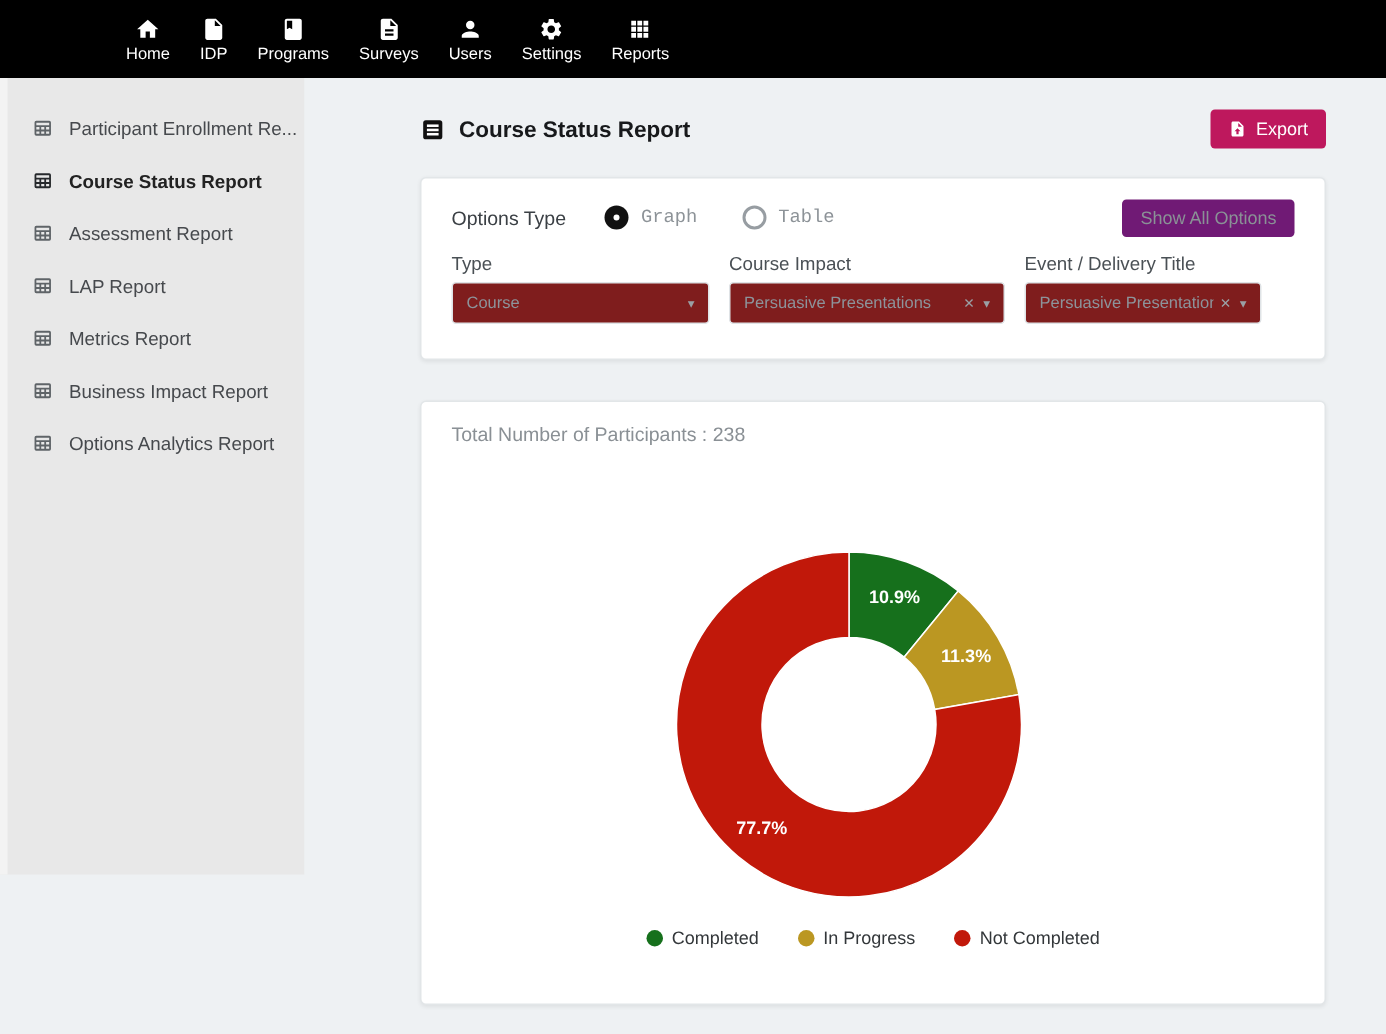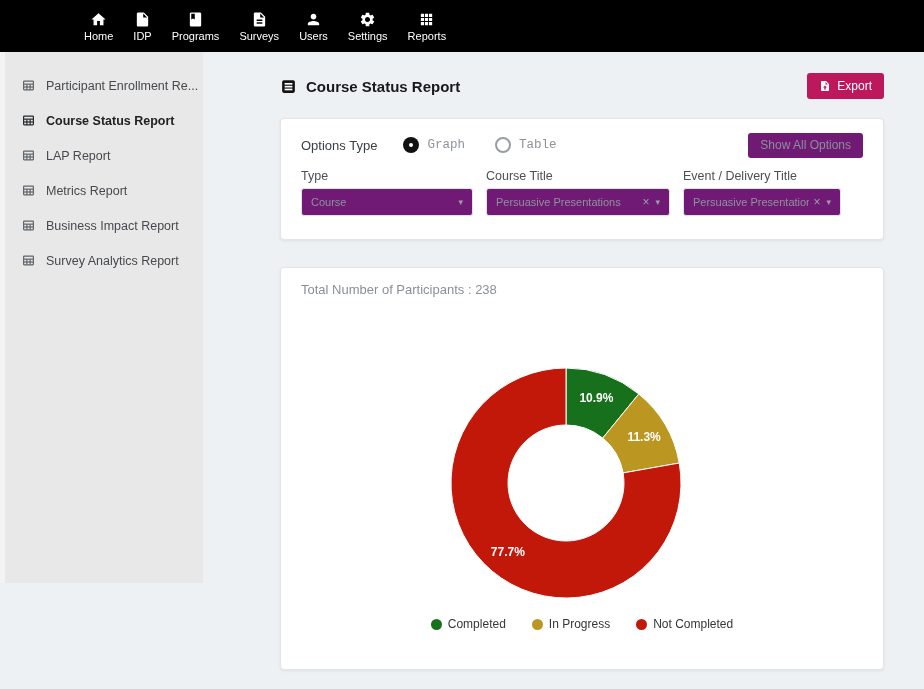--- a/index.html
+++ b/index.html
@@ -40,21 +40,21 @@
   .radio-option { display:flex; align-items:center; gap:8px; cursor:pointer; }
   .radio-dot { width:16px; height:16px; border-radius:50%; position:relative; }
   .radio-dot.on { background:#111; }
   .radio-dot.on::after { content:""; position:absolute; left:6px; top:6px; width:4px; height:4px; border-radius:50%; background:#fff; }
   .radio-dot.off { border:2px solid #979da2; background:#fff; }
   .radio-label { font-size:12.5px; color:#8d9398; }
   .show-all-btn { margin-left:auto; background:#701a75; color:#8a9196; border:none; border-radius:3px; height:25px; padding:0 12px; font-size:12px; font-family:inherit; cursor:pointer; }
   .filter-row2 { display:flex; gap:13px; margin-top:11px; }
   .filter-field { display:flex; flex-direction:column; }
   .field-label { font-size:12.5px; color:#4a5055; margin-bottom:5px; }
-  .select-box { display:flex; align-items:center; height:28px; border:1px solid #dfe3e6; border-radius:3px; background:#701a75; padding:0 9px; cursor:pointer; }
+  .select-box { display:flex; align-items:center; height:28px; border:1px solid #dfe3e6; border-radius:3px; background:#7f1d1d; padding:0 9px; cursor:pointer; }
   .select-value { flex:1; font-size:11px; color:#8d939a; white-space:nowrap; overflow:hidden; }
   .select-clear { font-size:12px; color:#9aa0a5; margin:0 6px 0 4px; cursor:pointer; }
   .select-caret { font-size:9px; color:#9aa0a5; }
   .w1 { width:172px; } .w2 { width:184px; } .w3 { width:158px; }
 
   
   .chart-card { margin-top:27px; height:403px; padding:14px 20px 0 20px; }
   .total-label { font-size:13px; color:#8a9095; }
   .donut-wrap { margin-top:0; }
   .legend { display:flex; justify-content:center; gap:26px; margin-top:4px; }
@@ -144,20 +144,32 @@
         <li class="side-item">
           <span style="display:flex;width:13px;height:13px;">
             <svg viewBox="0 0 24 24" fill="none" stroke-width="2.2">
               <rect x="3" y="4" width="18" height="16" rx="1"></rect>
               <line x1="3" y1="9.5" x2="21" y2="9.5"></line>
               <line x1="3" y1="14.75" x2="21" y2="14.75"></line>
               <line x1="9" y1="9.5" x2="9" y2="20"></line>
               <line x1="15" y1="9.5" x2="15" y2="20"></line>
             </svg>
           </span>
+          <span>Assessment Report</span>
+        </li>
+        <li class="side-item">
+          <span style="display:flex;width:13px;height:13px;">
+            <svg viewBox="0 0 24 24" fill="none" stroke-width="2.2">
+              <rect x="3" y="4" width="18" height="16" rx="1"></rect>
+              <line x1="3" y1="9.5" x2="21" y2="9.5"></line>
+              <line x1="3" y1="14.75" x2="21" y2="14.75"></line>
+              <line x1="9" y1="9.5" x2="9" y2="20"></line>
+              <line x1="15" y1="9.5" x2="15" y2="20"></line>
+            </svg>
+          </span>
           <span>LAP Report</span>
         </li>
         <li class="side-item">
           <span style="display:flex;width:13px;height:13px;">
             <svg viewBox="0 0 24 24" fill="none" stroke-width="2.2">
               <rect x="3" y="4" width="18" height="16" rx="1"></rect>
               <line x1="3" y1="9.5" x2="21" y2="9.5"></line>
               <line x1="3" y1="14.75" x2="21" y2="14.75"></line>
               <line x1="9" y1="9.5" x2="9" y2="20"></line>
               <line x1="15" y1="9.5" x2="15" y2="20"></line>
@@ -180,21 +192,21 @@
         <li class="side-item">
           <span style="display:flex;width:13px;height:13px;">
             <svg viewBox="0 0 24 24" fill="none" stroke-width="2.2">
               <rect x="3" y="4" width="18" height="16" rx="1"></rect>
               <line x1="3" y1="9.5" x2="21" y2="9.5"></line>
               <line x1="3" y1="14.75" x2="21" y2="14.75"></line>
               <line x1="9" y1="9.5" x2="9" y2="20"></line>
               <line x1="15" y1="9.5" x2="15" y2="20"></line>
             </svg>
           </span>
-          <span>Survey Analytics Report</span>
+          <span>Options Analytics Report</span>
         </li>
       </ul>
   </aside>
 
   <main class="content">
 
     <div class="page-header">
       <span class="title-icon">
         <svg viewBox="0 0 24 24">
             <rect x="3" y="3" width="18" height="18" rx="2.5" fill="#111"></rect>
@@ -229,21 +241,21 @@
       </div>
       <div id="filter-fields" class="filter-row2">
           <div class="filter-field w1">
             <span class="field-label">Type</span>
             <div class="select-box">
               <span class="select-value">Course</span>
               <span class="select-caret">▾</span>
             </div>
           </div>
           <div class="filter-field w2">
-            <span class="field-label">Course Title</span>
+            <span class="field-label">Course Impact</span>
             <div class="select-box">
               <span class="select-value">Persuasive Presentations</span>
               <span class="select-clear">×</span>
               <span class="select-caret">▾</span>
             </div>
           </div>
           <div class="filter-field w3">
             <span class="field-label">Event / Delivery Title</span>
             <div class="select-box">
               <span class="select-value">Persuasive Presentations-S-1</span>

